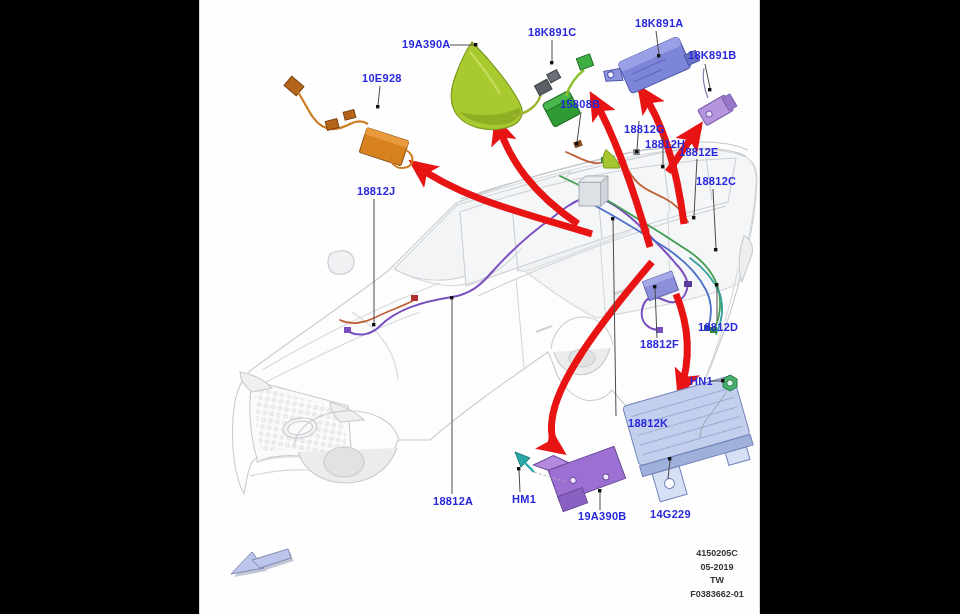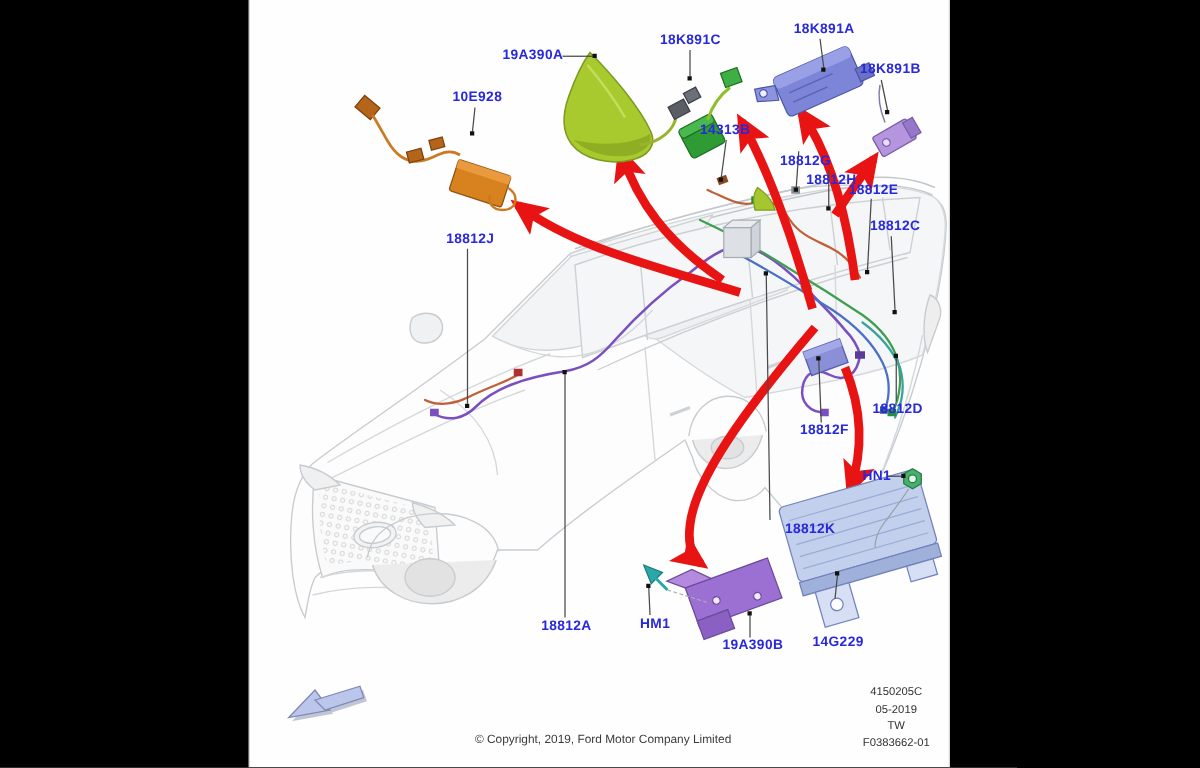--- a/index.html
+++ b/index.html
@@ -4,21 +4,21 @@
 <style>
   html,body{margin:0;padding:0;background:#000;}
   .stage{position:relative;width:960px;height:614px;background:#000;overflow:hidden;
          font-family:"Liberation Sans", sans-serif;}
   .page{position:absolute;left:199px;top:0;width:561px;height:614px;background:#fefefe;
         border-left:1px solid #d7d7d7;border-right:1px solid #d7d7d7;box-sizing:border-box;}
   .art{position:absolute;left:0;top:0;}
   .lbl{position:absolute;font-size:11px;font-weight:bold;color:#2828dd;line-height:11px;
        letter-spacing:.3px;white-space:nowrap;cursor:default;}
   .plate{position:absolute;left:676px;top:547px;width:82px;text-align:center;
-         font-size:9px;line-height:13.5px;color:#333;}
+         font-size:9px;line-height:13.5px;color:#333;font-weight:bold;}
   .copyright{position:absolute;left:330px;top:586px;width:305px;text-align:center;
              font-size:9.5px;color:#3a3a3a;}
 </style>
 </head>
 <body>
 
 <div class="stage">
   <div class="page"></div>
 
   <svg class="art" width="960" height="614" viewBox="0 0 960 614">
@@ -284,35 +284,34 @@
         <path d="M 252,560 L 288,549 L 291,558 L 260,568 Z"></path>
       </g>
     </g>
   </svg>
 
   <div class="lbl" style="left:402px;top:39px">19A390A</div>
   <div class="lbl" style="left:528px;top:27px">18K891C</div>
   <div class="lbl" style="left:635px;top:18px">18K891A</div>
   <div class="lbl" style="left:688px;top:50px">18K891B</div>
   <div class="lbl" style="left:362px;top:73px">10E928</div>
-  <div class="lbl" style="left:560px;top:99px">14313B</div>
+  <div class="lbl" style="left:560px;top:99px">15808B</div>
   <div class="lbl" style="left:624px;top:124px">18812G</div>
   <div class="lbl" style="left:645px;top:139px">18812H</div>
   <div class="lbl" style="left:679px;top:147px">18812E</div>
   <div class="lbl" style="left:696px;top:176px">18812C</div>
   <div class="lbl" style="left:357px;top:186px">18812J</div>
   <div class="lbl" style="left:698px;top:322px">18812D</div>
   <div class="lbl" style="left:640px;top:339px">18812F</div>
   <div class="lbl" style="left:628px;top:418px">18812K</div>
   <div class="lbl" style="left:690px;top:376px">HN1</div>
   <div class="lbl" style="left:650px;top:509px">14G229</div>
   <div class="lbl" style="left:578px;top:511px">19A390B</div>
   <div class="lbl" style="left:512px;top:494px">HM1</div>
   <div class="lbl" style="left:433px;top:496px">18812A</div>
 
   <div class="plate">
     <div>4150205C</div>
     <div>05-2019</div>
     <div>TW</div>
     <div>F0383662-01</div>
   </div>
-  <div class="copyright">© Copyright, 2019, Ford Motor Company Limited</div>
 </div>
 
 </body></html>

